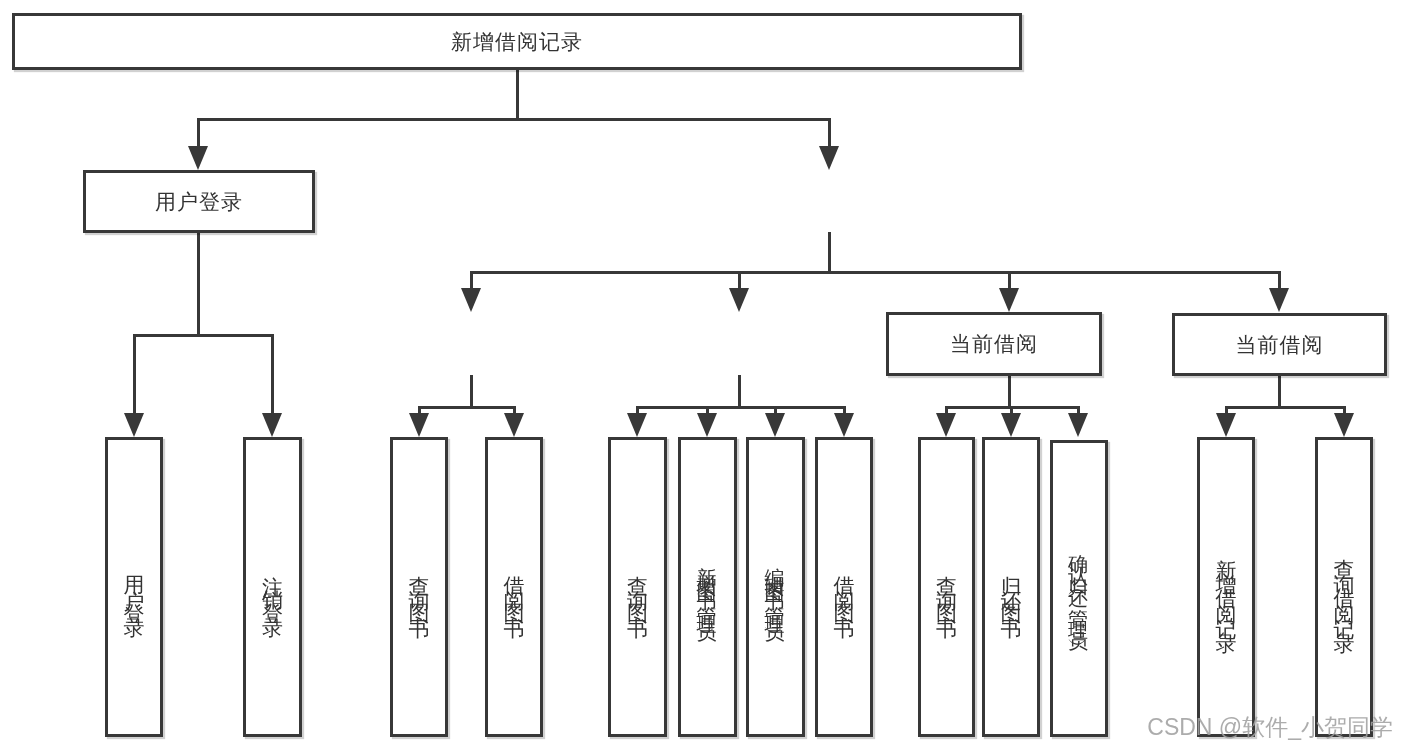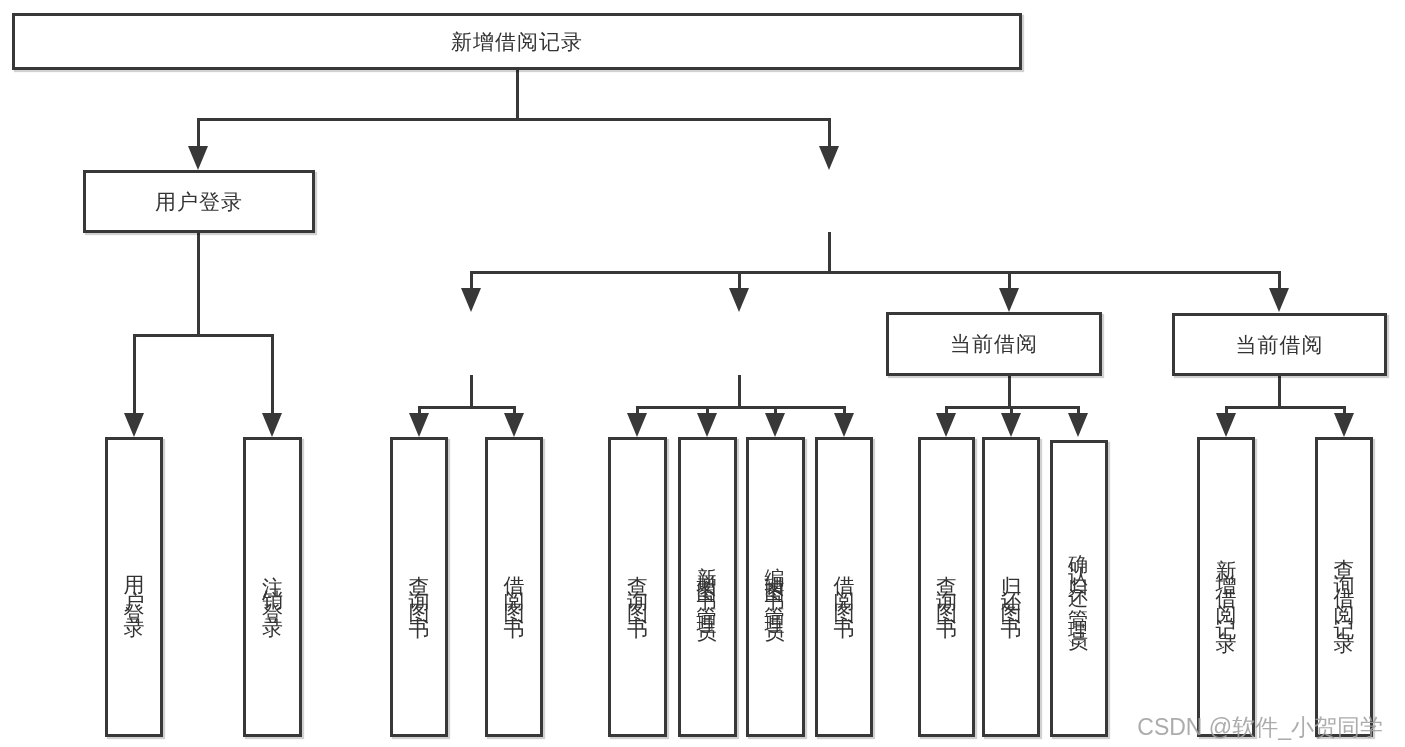--- a/index.html
+++ b/index.html
@@ -32,21 +32,21 @@
   .v8{letter-spacing:11px;font-size:20px;}
   .v9{letter-spacing:8px;font-size:20px;}
   .line{position:absolute;background:#383838;}
   .arrow{
     position:absolute;width:0;height:0;
     border-left:10px solid transparent;
     border-right:10px solid transparent;
     border-top:24px solid #383838;
   }
   .watermark{
-    position:absolute;top:712px;right:22px;
+    position:absolute;top:712px;right:12px;
     font-size:23px;color:rgba(160,160,160,0.88);
     z-index:5;white-space:nowrap;
   }
 </style>
 </head>
 <body>
 
 <div id="canvas">
 
   <div class="line" style="left:516px;top:70px;width:3px;height:50px"></div>

